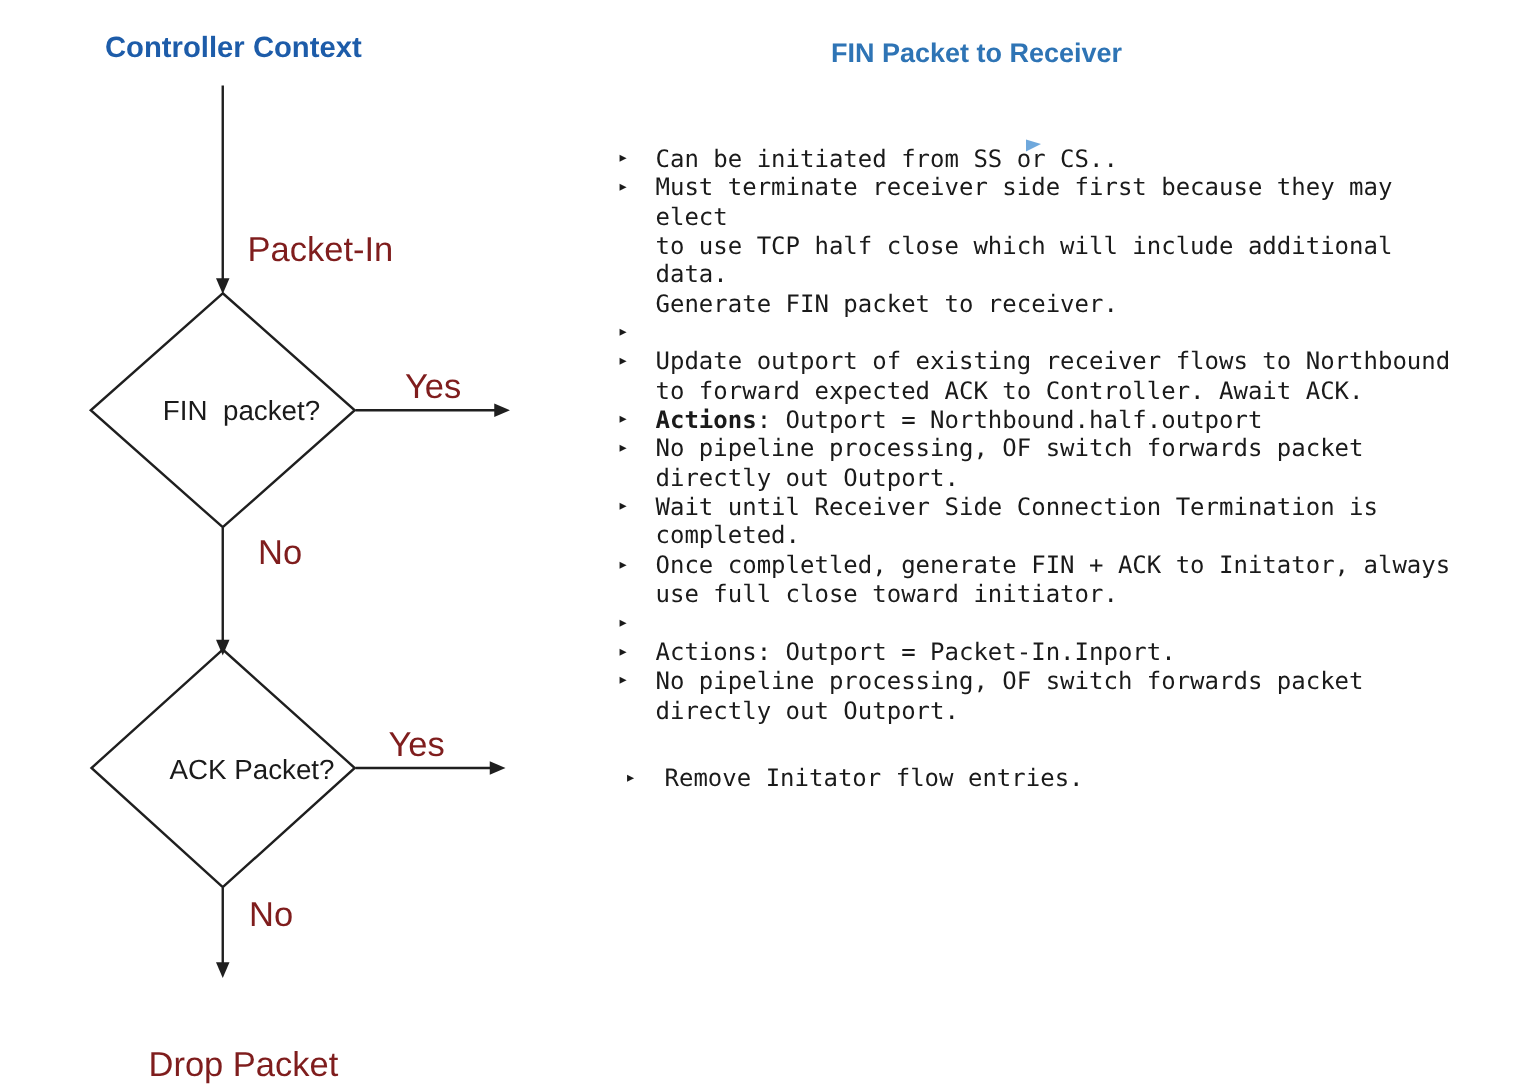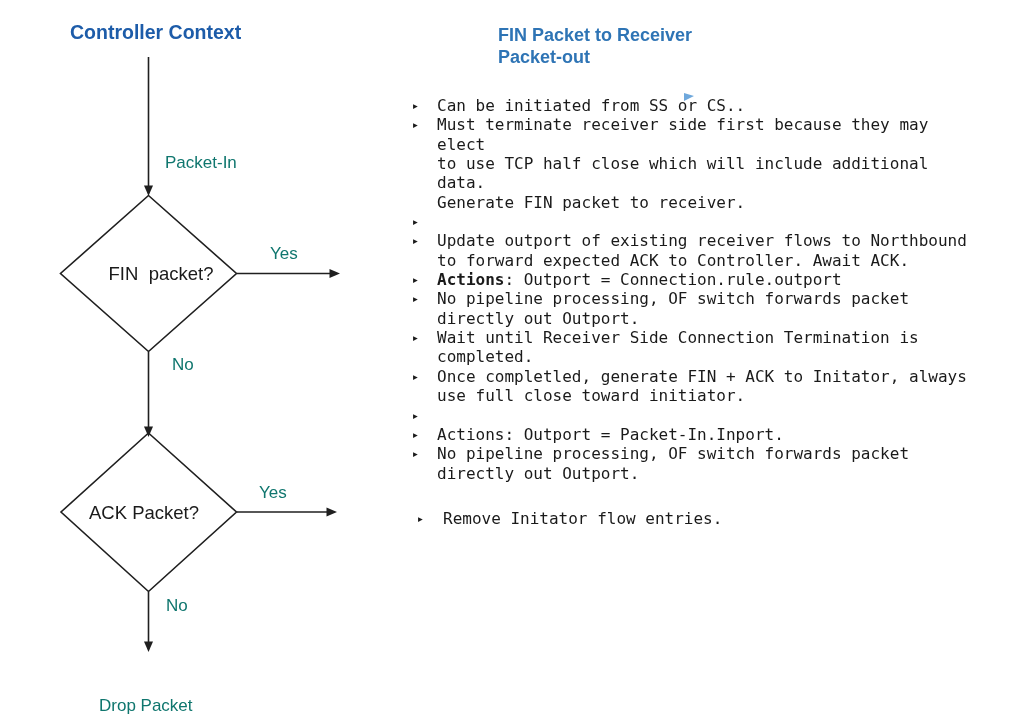--- a/index.html
+++ b/index.html
@@ -10,28 +10,28 @@
     overflow:hidden;
     font-family:"Liberation Sans",sans-serif;
     color:#1a1a1a;
   }
   .flow-svg{position:absolute;left:0;top:0;}
   .abs{position:absolute;white-space:pre;}
   .left-title{
     left:70px;top:21px;
     font-size:19.5px;font-weight:700;color:#1D5CA9;
   }
-  .flow-label{font-size:17px;color:#0f766e;}
+  .flow-label{font-size:23px;color:#7f1d1d;}
   .diamond-label{
     transform:translate(-50%,-50%);
     font-size:18.5px;color:#1a1a1a;text-align:center;margin-left:13px;
   }
   .right-title{
     position:absolute;left:498px;top:24px;width:306px;
-    font-size:18px;font-weight:600;
+    text-align:center;font-size:18px;font-weight:600;
     color:#2E74B5;line-height:22px;
   }
   .bullets{
     position:absolute;left:413px;top:96px;
     font-family:"DejaVu Sans Mono","Liberation Mono",monospace;
     font-size:16px;line-height:19.35px;color:#1a1a1a;
   }
   .bullets.second{left:418px;top:509px;}
   .bi{display:flex;align-items:flex-start;}
   .blt{
@@ -75,29 +75,28 @@
   </svg>
 
   <div class="abs left-title">Controller Context</div>
 
   <div class="abs flow-label" style="left:165px;top:153px;">Packet-In</div>
 
   <div class="abs diamond-label" style="left:148px;top:274px;">FIN  packet?</div>
   <div class="abs flow-label" style="left:270px;top:244px;">Yes</div>
   <div class="abs flow-label" style="left:172px;top:355px;">No</div>
 
-  <div class="abs diamond-label" style="left:131px;top:513px;">ACK Packet?</div>
+  <div class="abs diamond-label" style="left:155px;top:513px;">ACK Packet?</div>
   <div class="abs flow-label" style="left:259px;top:483px;">Yes</div>
   <div class="abs flow-label" style="left:166px;top:596px;">No</div>
 
   <div class="abs flow-label" style="left:99px;top:696px;">Drop Packet</div>
 
   <div class="right-title">
     <div>FIN Packet to Receiver</div>
-    <div>Packet-out</div>
   </div>
 
   <div class="cursor-tri"></div>
 
   <div class="bullets">
     <div class="bi">
       <span class="blt">▸</span>
       <span class="btx">Can be initiated from SS or CS..</span>
     </div>
     <div class="bi">
@@ -109,21 +108,21 @@
     <div class="bi">
       <span class="blt">▸</span>
     </div>
     <div class="bi">
       <span class="blt">▸</span>
       <span class="btx">Update outport of existing receiver flows to Northbound
 to forward expected ACK to Controller. Await ACK.</span>
     </div>
     <div class="bi">
       <span class="blt">▸</span>
-      <span class="btx"><b>Actions</b><span>: Outport = Connection.rule.outport</span></span>
+      <span class="btx"><b>Actions</b><span>: Outport = Northbound.half.outport</span></span>
     </div>
     <div class="bi">
       <span class="blt">▸</span>
       <span class="btx">No pipeline processing, OF switch forwards packet
 directly out Outport.</span>
     </div>
     <div class="bi">
       <span class="blt">▸</span>
       <span class="btx">Wait until Receiver Side Connection Termination is
 completed.</span>

